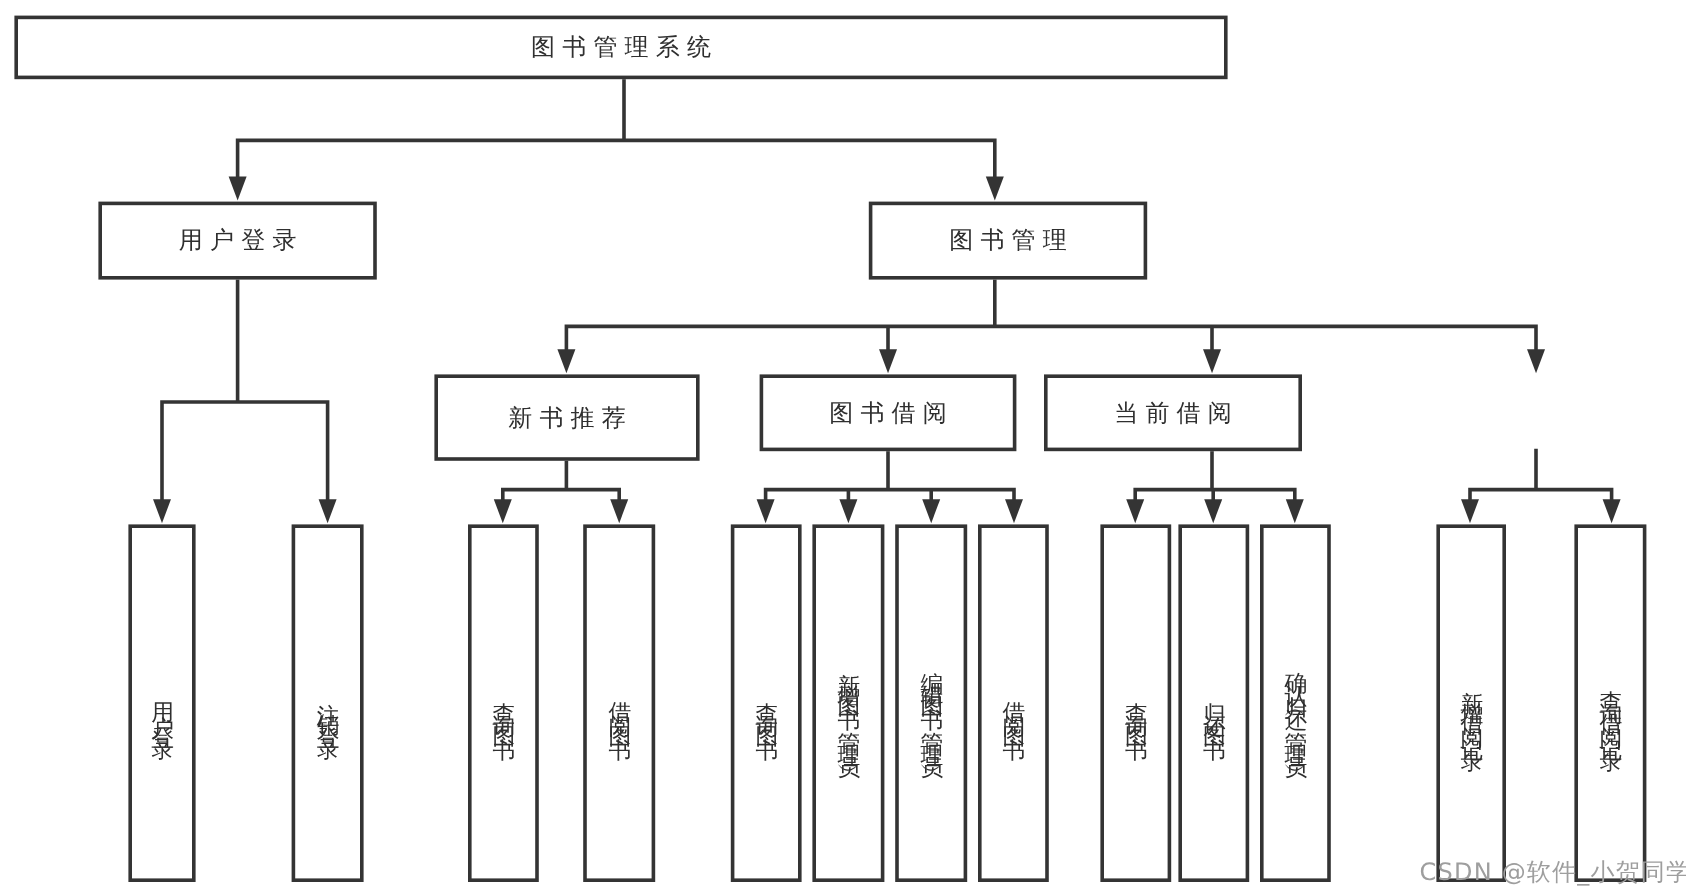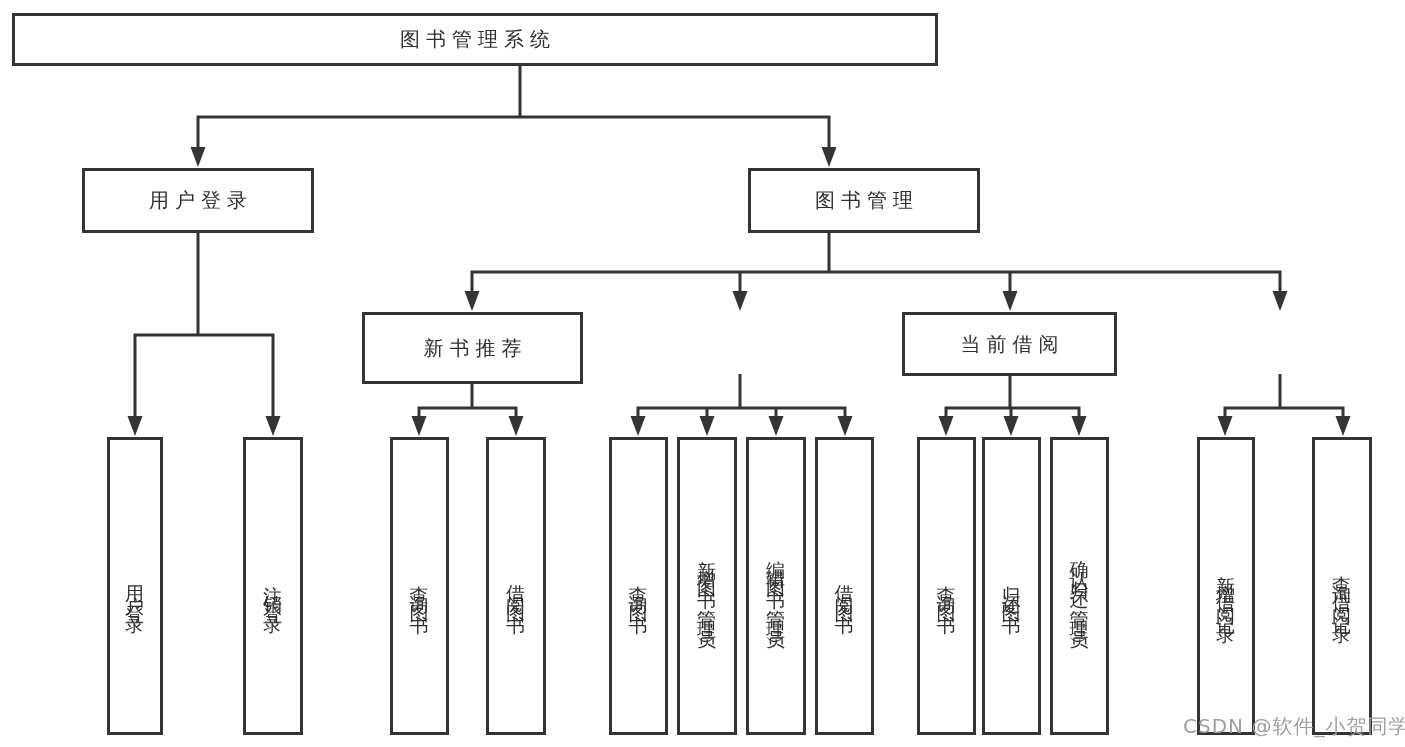--- a/index.html
+++ b/index.html
@@ -40,28 +40,28 @@
   }
   .vbox {
     writing-mode: vertical-rl;
     text-orientation: mixed;
     font-size: 19px;
     letter-spacing: 10px;
     line-height: 1;
     padding-top: 8px;
   }
   
-  #n-root   { left: 12px;  top: 13px;  width: 926px; height: 53px; }
+  #n-root   { left: 12px;  top: 13px;  width: 1011px; height: 53px; }
   
   #n-login  { left: 82px;  top: 168px; width: 232px; height: 65px; }
-  #n-mgmt   { left: 748px; top: 168px; width: 232px; height: 65px; }
+  #n-mgmt   { left: 724px; top: 168px; width: 232px; height: 65px; }
   
   #n-rec    { left: 362px;  top: 312px; width: 221px; height: 72px; }
   #n-borrow { left: 633px;  top: 312px; width: 214px; height: 64px; }
-  #n-cur    { left: 902px;  top: 312px; width: 215px; height: 64px; }
+  #n-cur    { left: 870px;  top: 312px; width: 215px; height: 64px; }
   #n-hist   { left: 1172px; top: 312px; width: 215px; height: 64px; }
   
   .leaf { top: 437px; height: 298px; }
   #l-login-1  { left: 107px;  width: 56px; }
   #l-login-2  { left: 243px;  width: 60px; }
   #l-rec-1    { left: 390px;  width: 59px; }
   #l-rec-2    { left: 486px;  width: 60px; }
   #l-borrow-1 { left: 609px;  width: 59px; }
   #l-borrow-2 { left: 677px;  width: 60px; }
   #l-borrow-3 { left: 746px;  width: 60px; }
@@ -126,20 +126,21 @@
       <polygon points="1335.5,416 1350.5,416 1343,436"></polygon>
     </g>
   </svg>
 
   <div class="box hbox" id="n-root">图书管理系统</div>
 
   <div class="box hbox" id="n-login">用户登录</div>
   <div class="box hbox" id="n-mgmt">图书管理</div>
 
   <div class="box hbox" id="n-rec">新书推荐</div>
+  <div class="box hbox" id="n-borrow">图书借阅</div>
   <div class="box hbox" id="n-cur">当前借阅</div>
 
   <div class="box vbox leaf" id="l-login-1">用户登录</div>
   <div class="box vbox leaf" id="l-login-2">注销登录</div>
 
   <div class="box vbox leaf" id="l-rec-1">查询图书</div>
   <div class="box vbox leaf" id="l-rec-2">借阅图书</div>
 
   <div class="box vbox leaf" id="l-borrow-1">查询图书</div>
   <div class="box vbox leaf" id="l-borrow-2">新增图书（管理员）</div>

